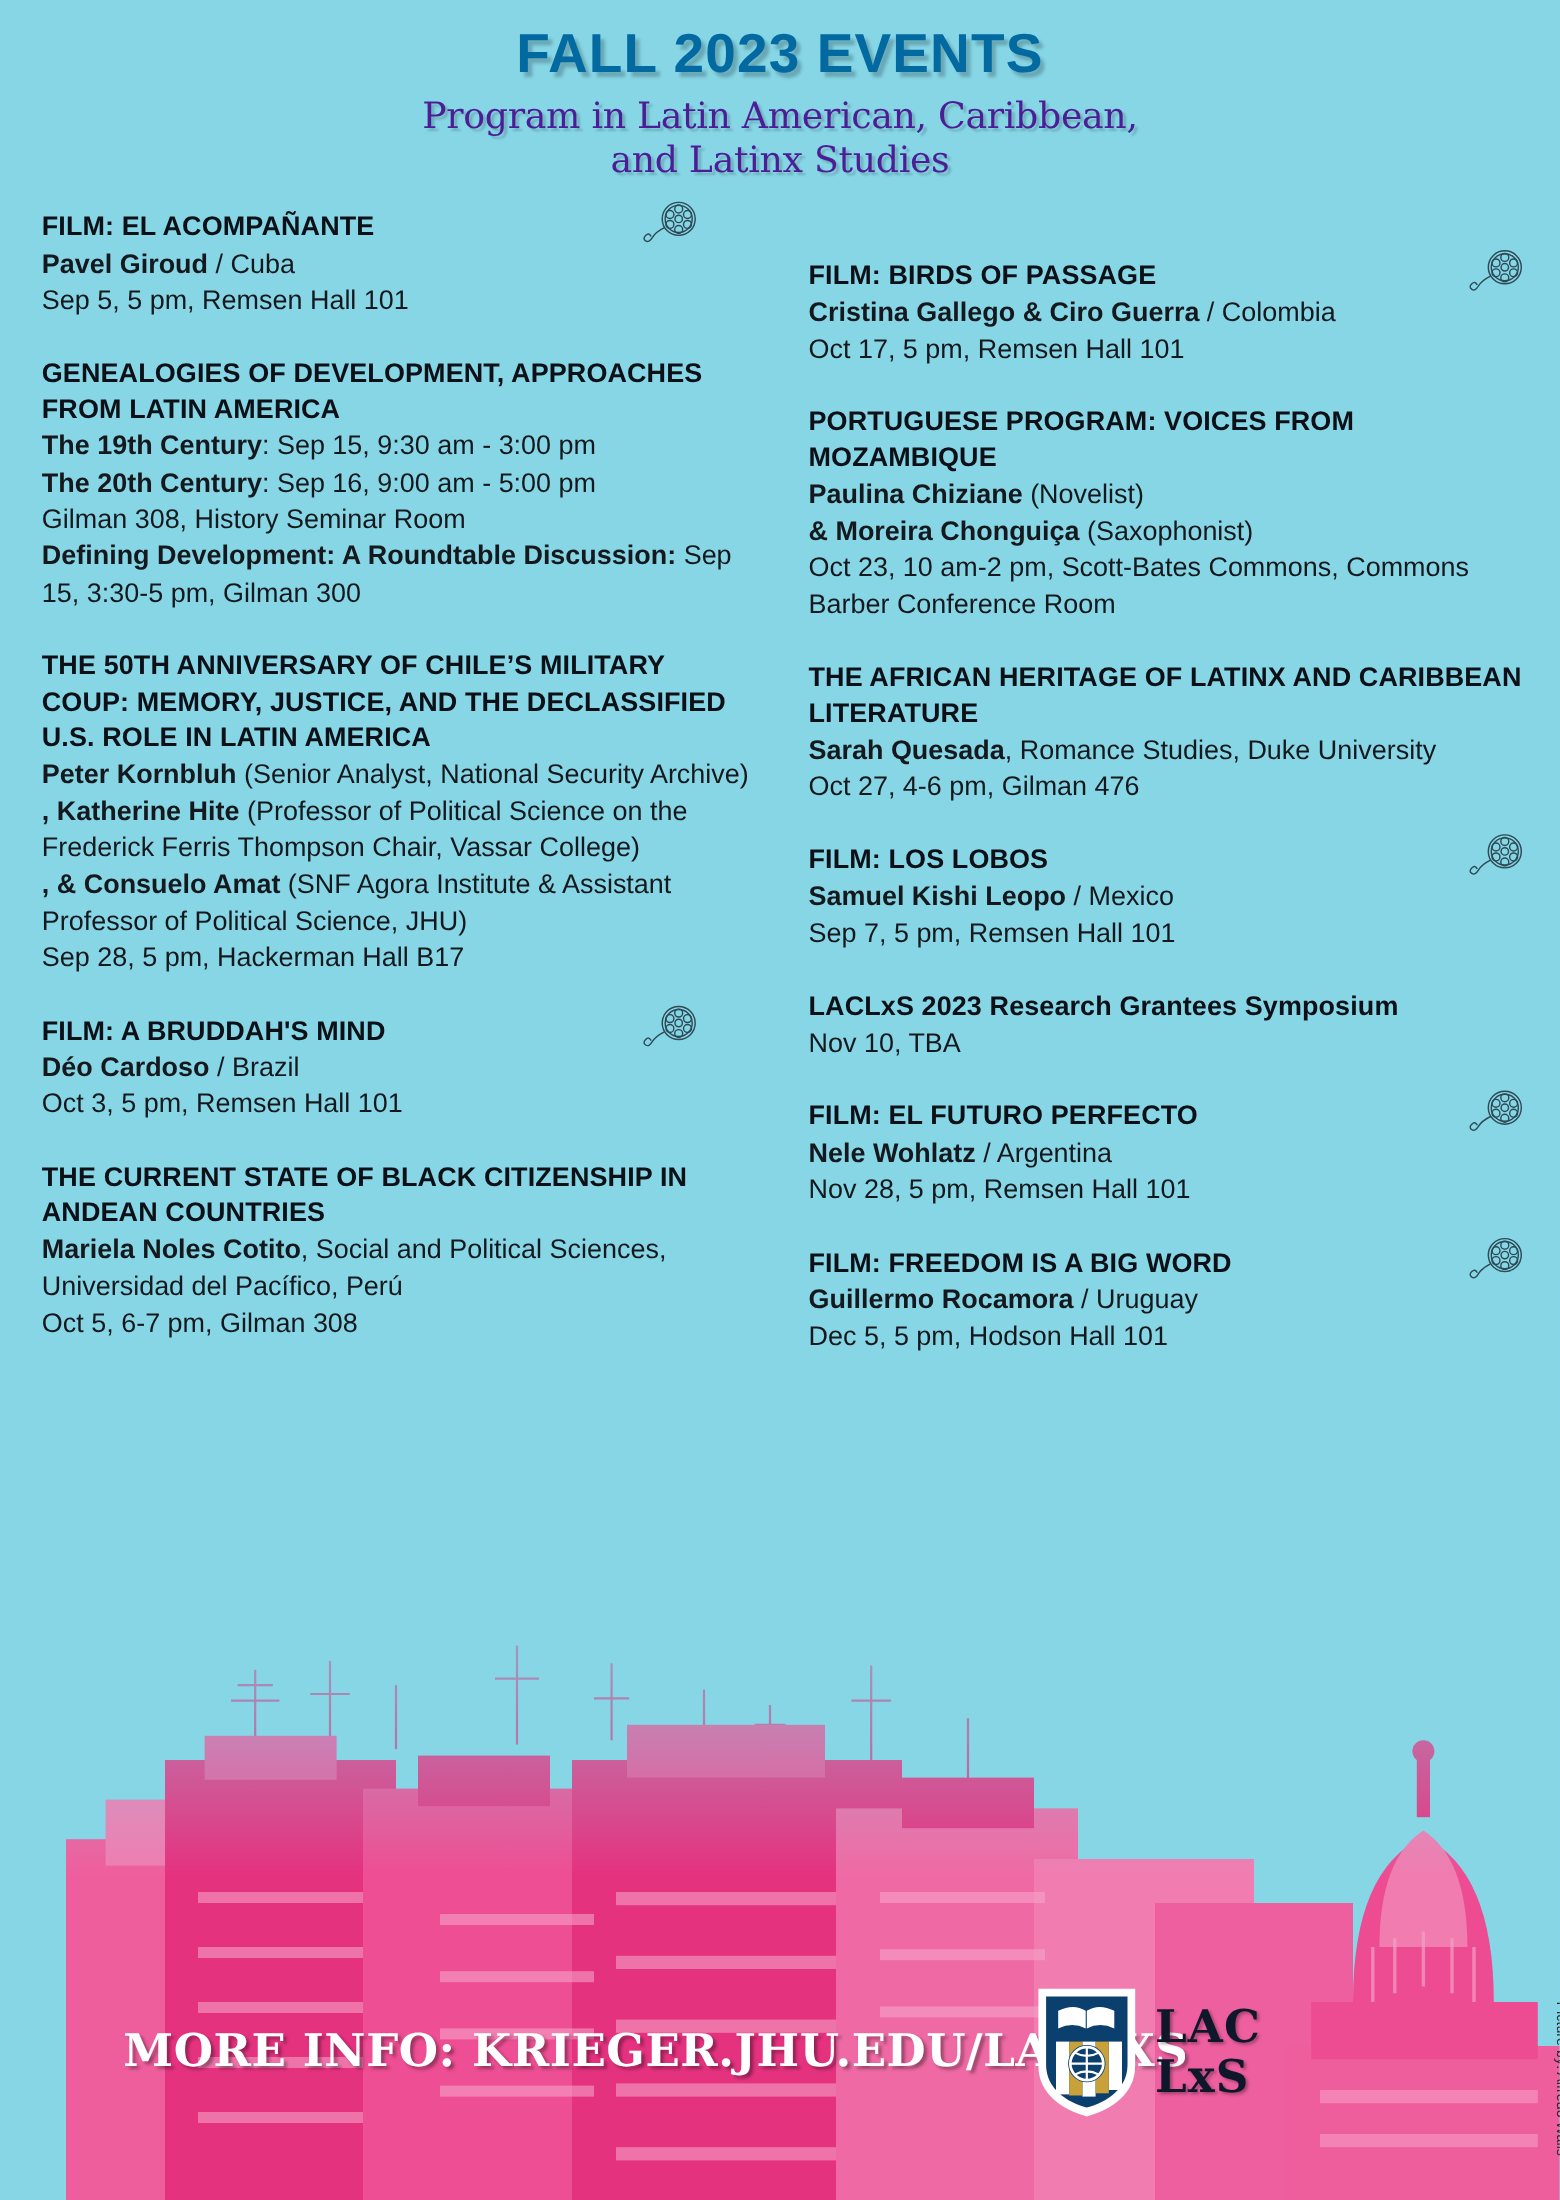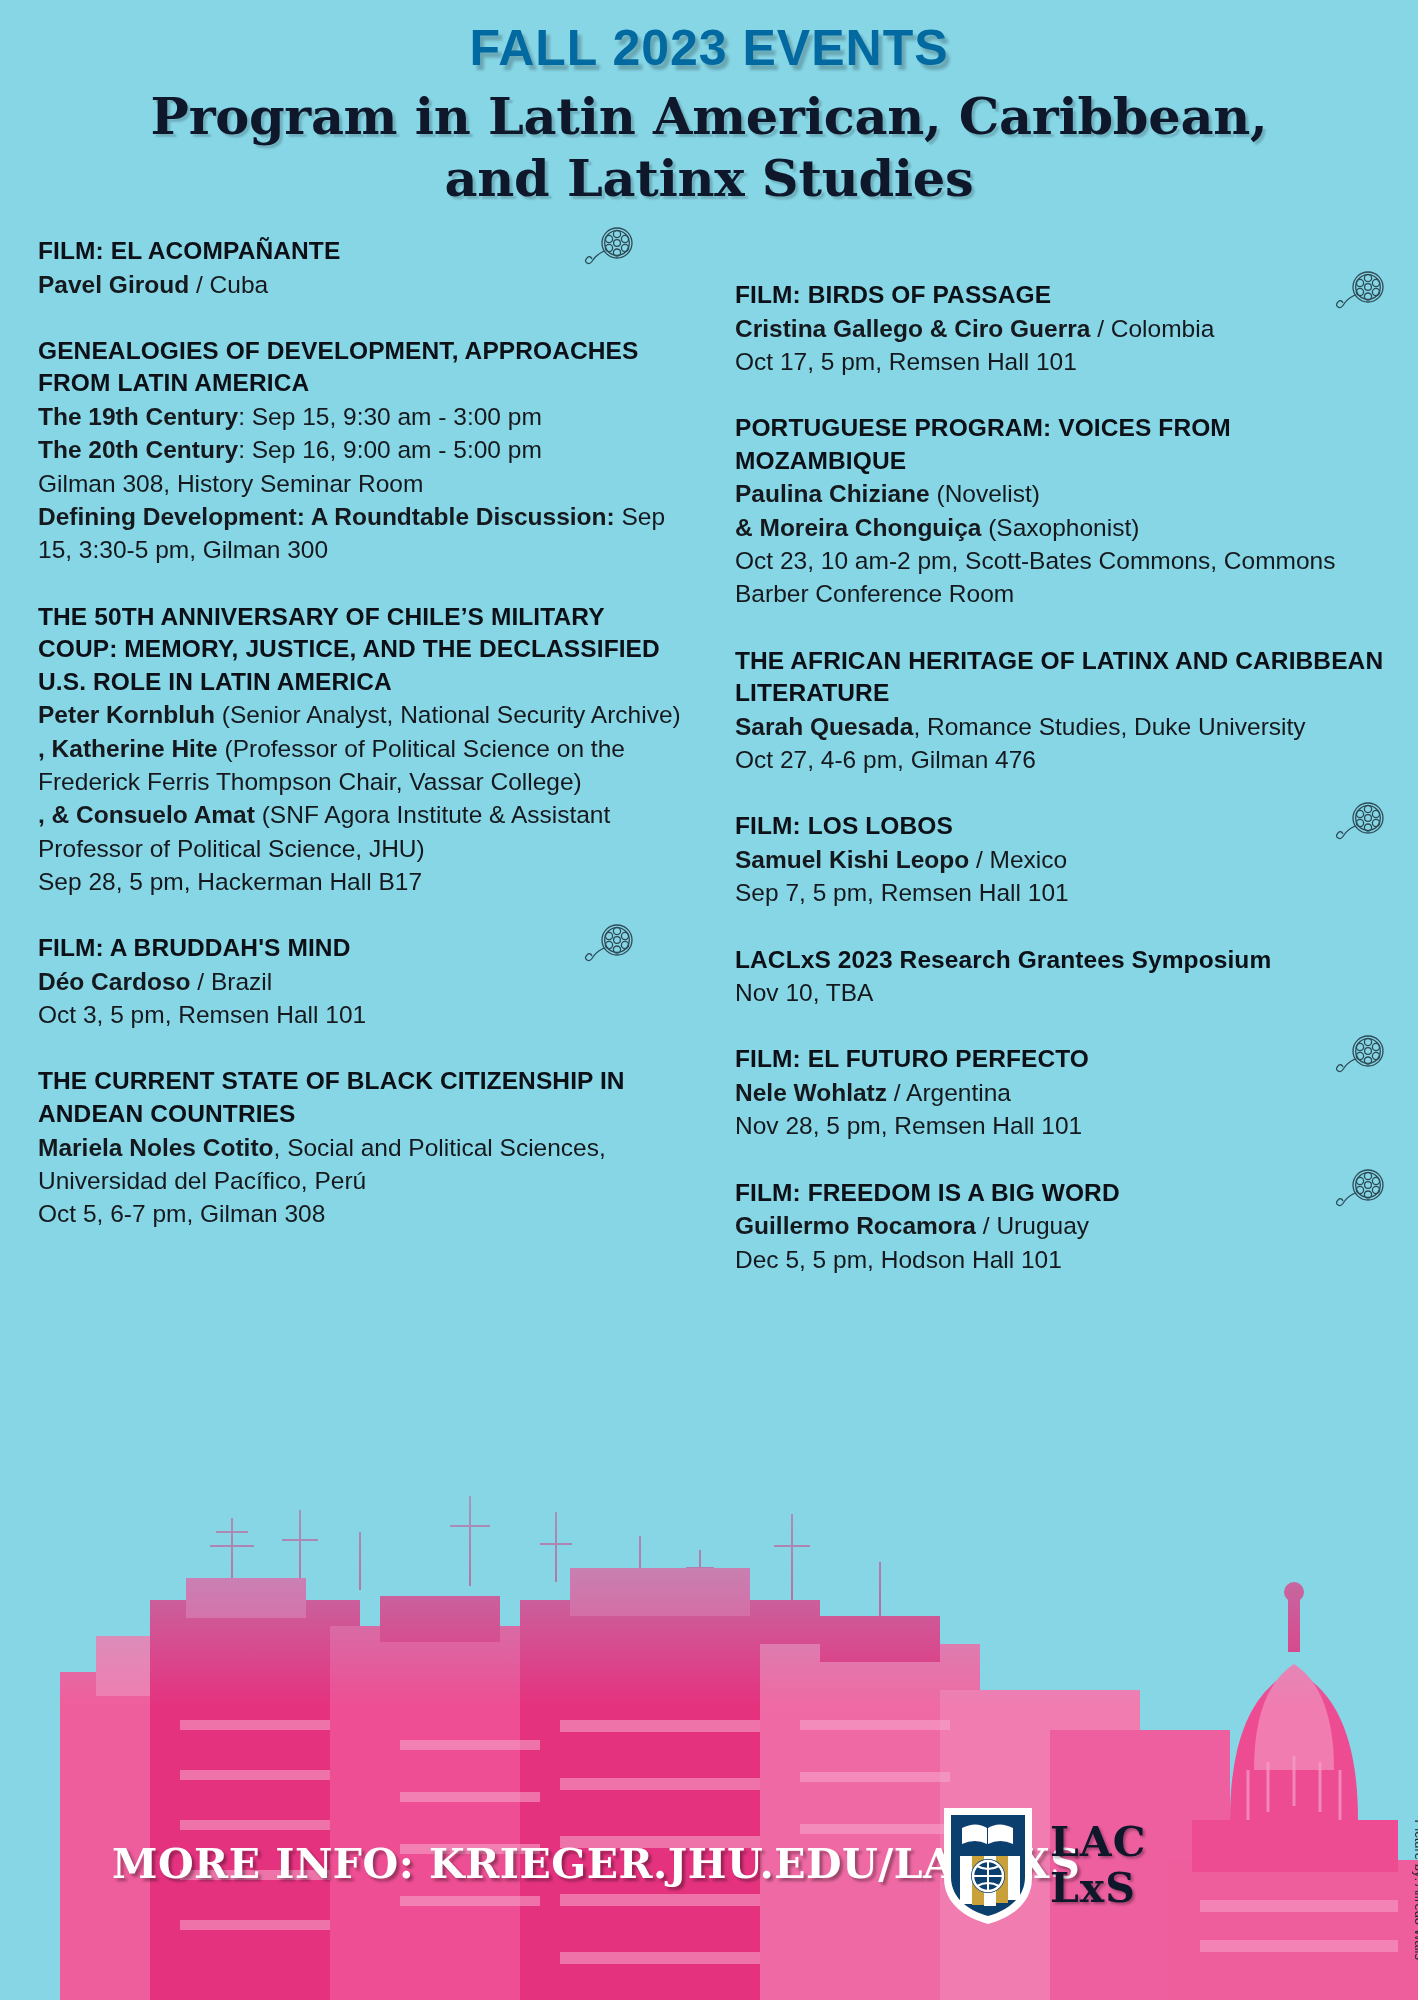--- a/index.html
+++ b/index.html
@@ -27,23 +27,23 @@
     font-weight: bold;
     font-size: 50px;
     letter-spacing: 1px;
     color: #0369a1;
     text-shadow: 4px 5px 3px rgba(0,0,0,0.22);
     line-height: 1.05;
     margin: 0 0 10px 0;
   }
   .title {
     font-family: "DejaVu Serif", serif;
-    font-weight: bold;
-    font-size: 51px;
-    color: #0f172a;
+    font-weight: normal;
+    font-size: 33px;
+    color: #4c1d95;
     line-height: 1.22;
     letter-spacing: -0.3px;
     margin: 0 44px;
     text-shadow: 3px 3px 2px rgba(0,0,0,0.18);
   }
 
   
   .columns {
     position: relative;
     z-index: 5;
@@ -172,20 +172,21 @@
             <circle cx="42" cy="16" r="3.6"></circle>
             <circle cx="42" cy="25" r="3.6"></circle>
             <circle cx="34" cy="29.6" r="3.6"></circle>
             <circle cx="26" cy="25" r="3.6"></circle>
             <circle cx="26" cy="16" r="3.6"></circle>
             <path d="M21 28 q-8 4 -11 9 q-3 5 -6 3 q-3 -2 0 -5 q3 -3 5 1"></path>
           </g>
         </svg>
         <div class="event-title">FILM: EL ACOMPAÑANTE</div>
         <div class="event-line"><b>Pavel Giroud</b> / Cuba</div>
+        <div class="event-line">Sep 5, 5 pm, Remsen Hall 101</div>
       </div>
       <div class="event">
         <div class="event-title">GENEALOGIES OF DEVELOPMENT, APPROACHES FROM LATIN AMERICA</div>
         <div class="event-line"><b>The 19th Century</b>: Sep 15, 9:30 am - 3:00 pm</div>
         <div class="event-line"><b>The 20th Century</b>: Sep 16, 9:00 am - 5:00 pm</div>
         <div class="event-line">Gilman 308, History Seminar Room</div>
         <div class="event-line"><b>Defining Development: A Roundtable Discussion:</b> Sep 15, 3:30-5 pm, Gilman 300</div>
       </div>
       <div class="event">
         <div class="event-title">THE 50TH ANNIVERSARY OF CHILE’S MILITARY COUP: MEMORY, JUSTICE, AND THE DECLASSIFIED U.S. ROLE IN LATIN AMERICA</div>

